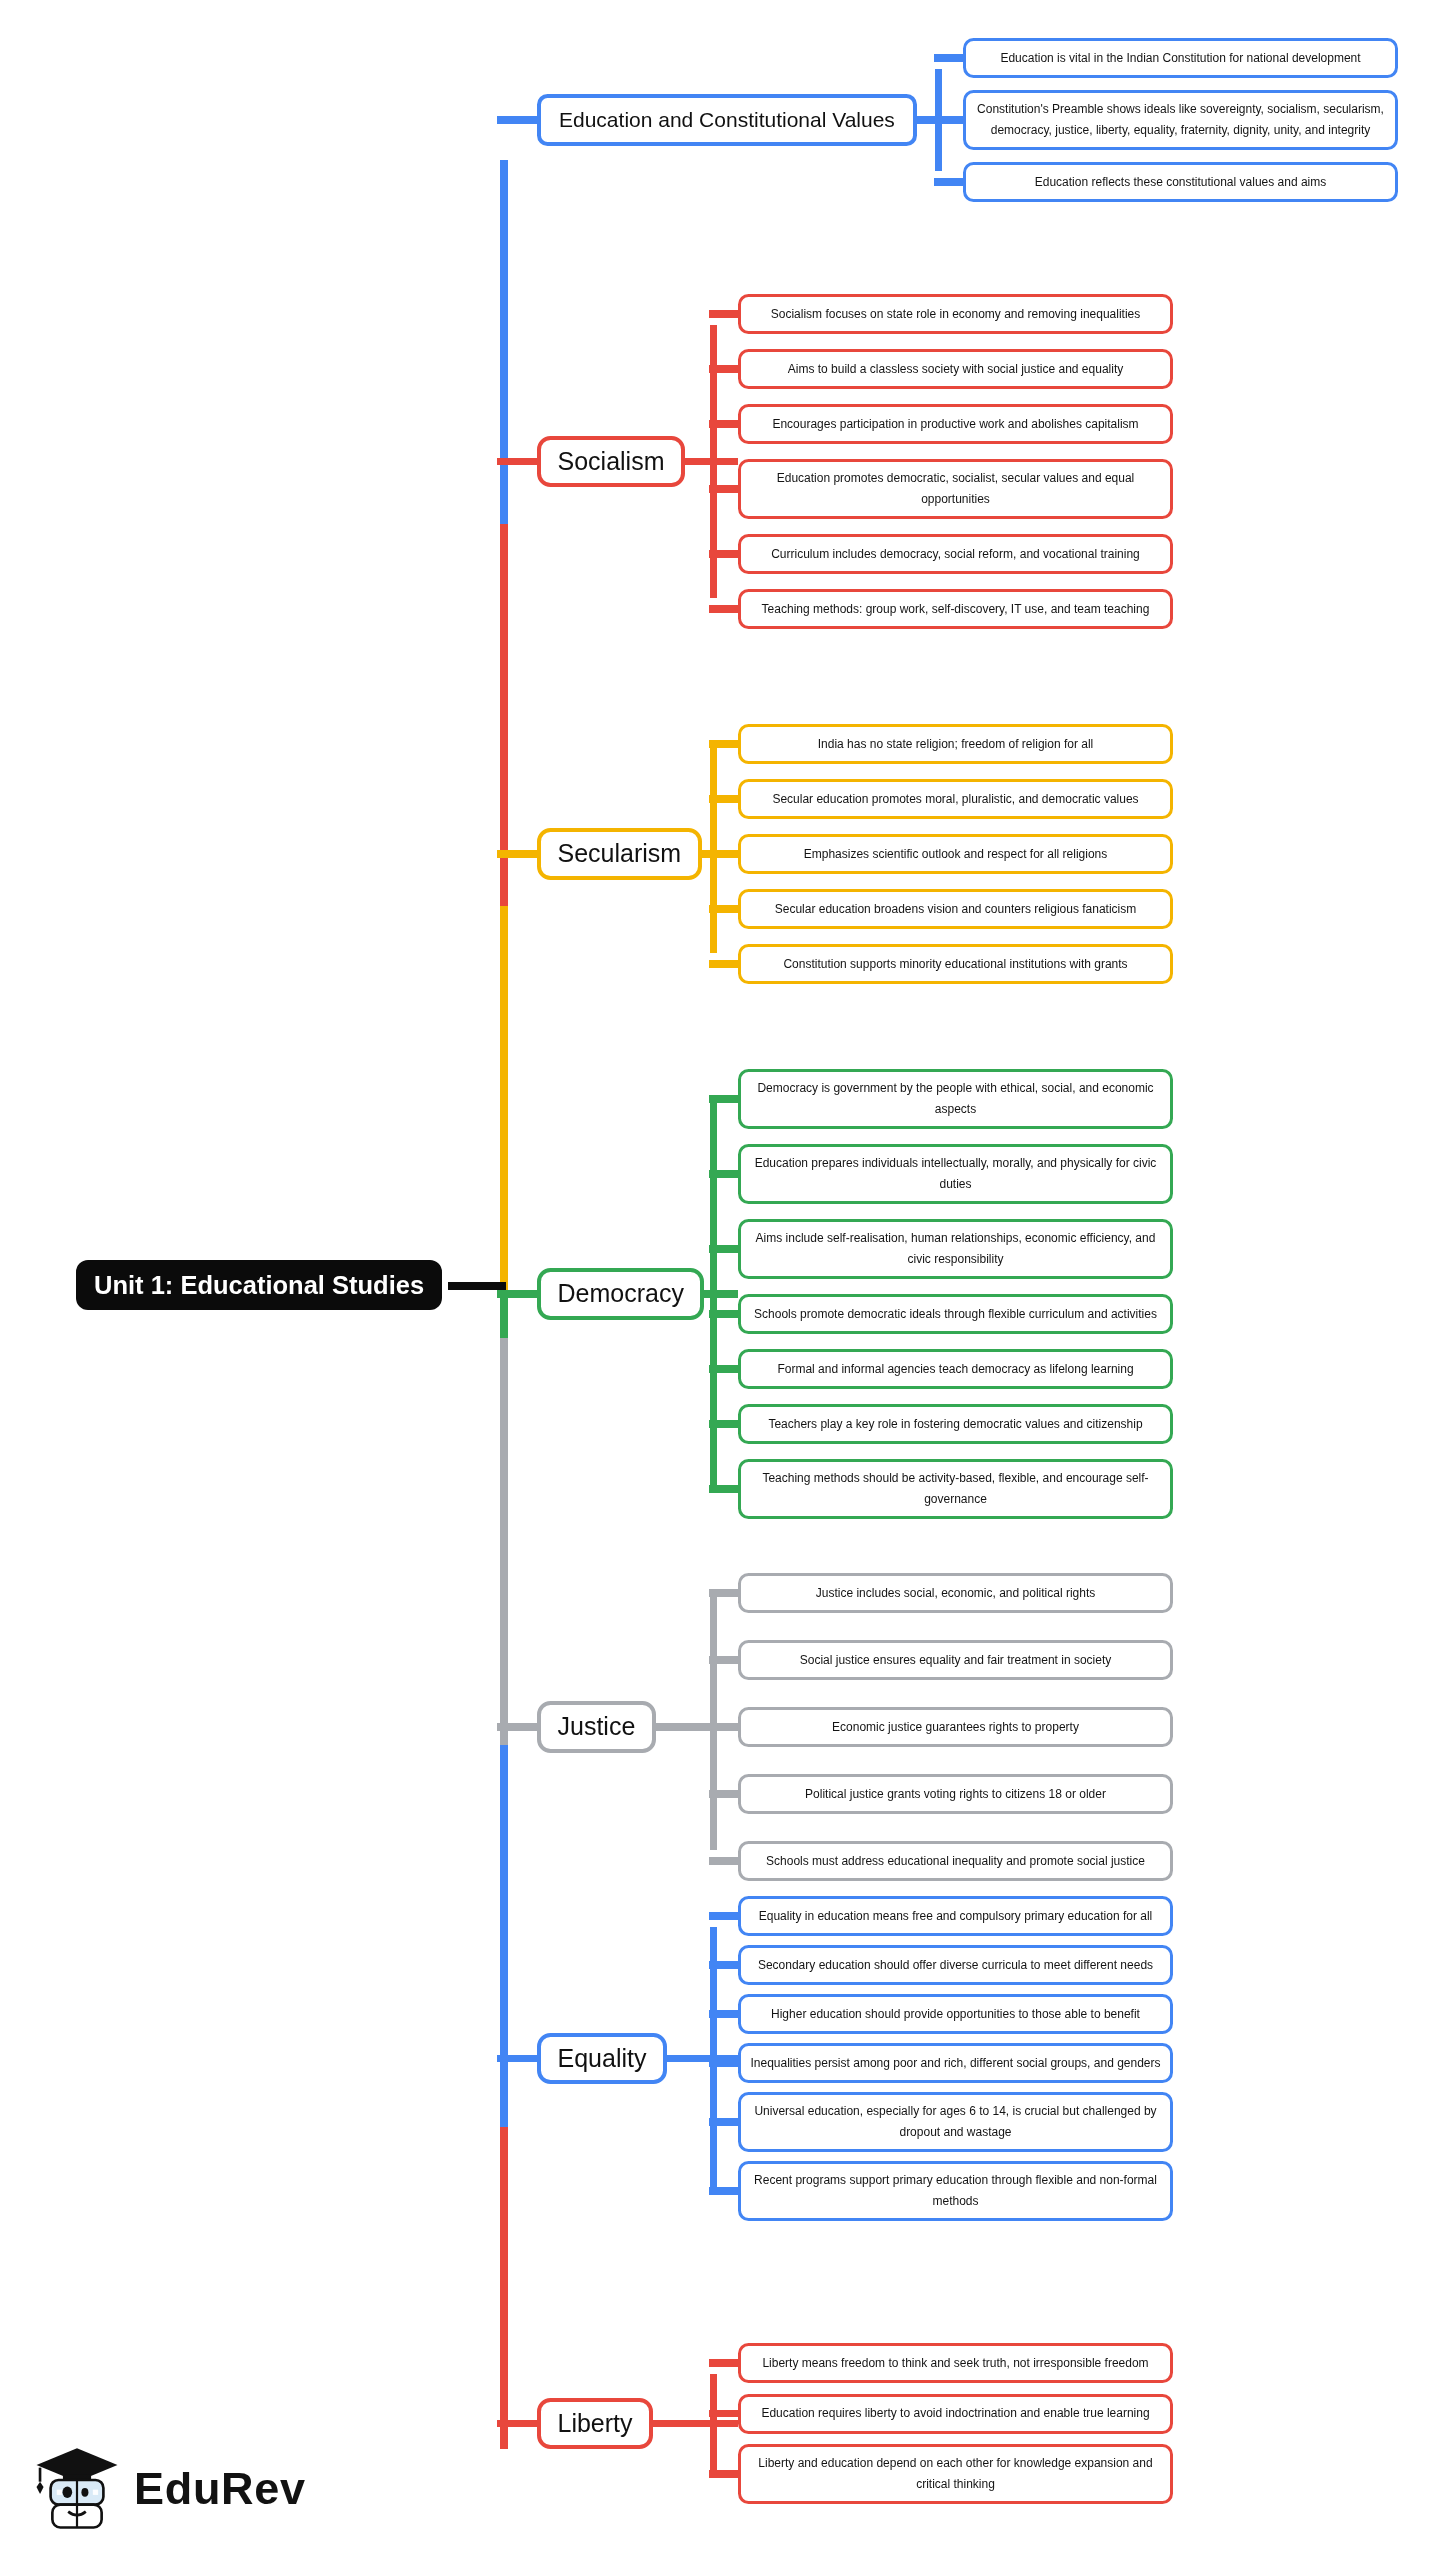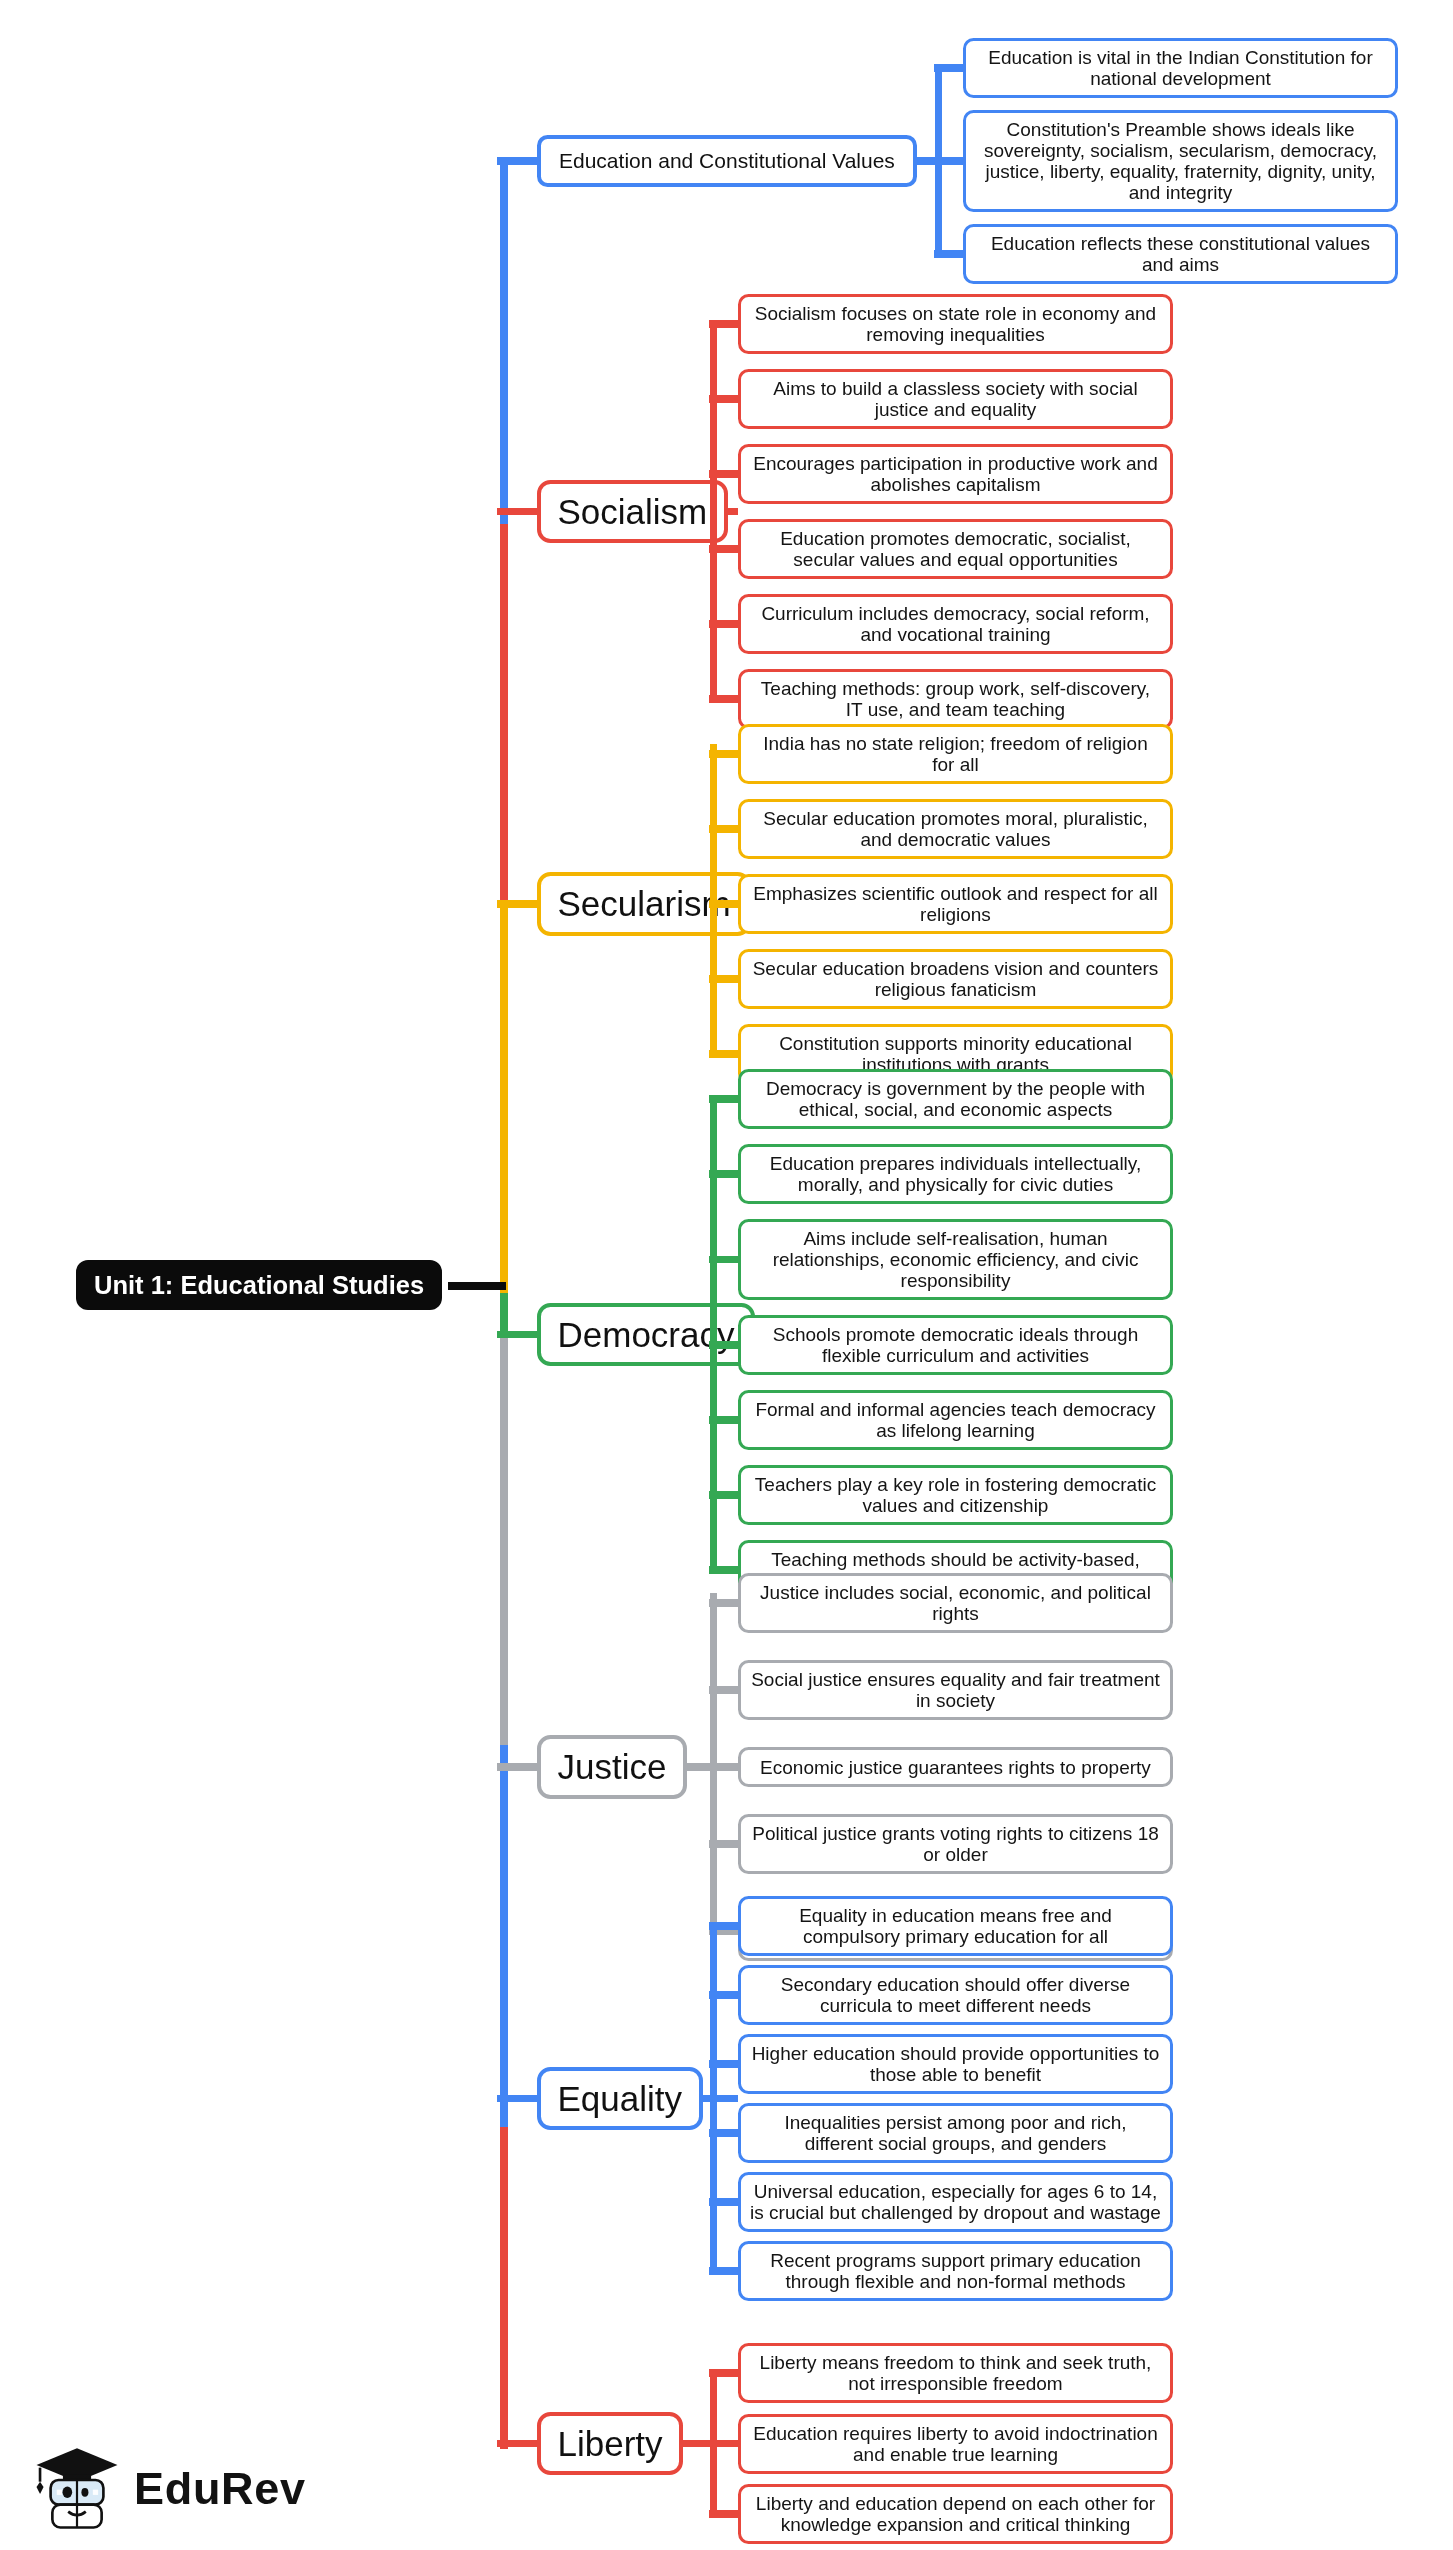--- a/index.html
+++ b/index.html
@@ -18,21 +18,21 @@
   .cluster { position:absolute; left:497px; display:flex; align-items:center; }
   .label-zone { display:flex; align-items:center; flex:0 0 auto; }
   .stub-l { width:40px; height:7.5px; background:var(--c); flex:0 0 auto; }
   .line-r { height:7.5px; background:var(--c); flex:1 1 auto; min-width:7.5px; }
   .branch-label {
     flex:0 0 auto;
     background:#ffffff;
     border:4.5px solid var(--c);
     border-radius:13.5px;
     padding:6px 16.5px;
-    font-size:35px; line-height:1.25; color:#111;
+    font-size:25px; line-height:1.25; color:#111;
     white-space:nowrap;
   }
   .label-large {
     white-space:normal;
     text-align:center;
     font-size:21px;
     max-width:352px;
     border-radius:10.5px;
     padding:9px 18px;
   }
@@ -44,21 +44,21 @@
     top:var(--sub-top); bottom:var(--sub-bot);
     background:var(--c);
   }
   .leaf {
     position:relative; box-sizing:border-box;
     width:435px; min-height:40px;
     background:#ffffff;
     border:3.7px solid var(--c);
     border-radius:10.5px;
     padding:6px 9px;
-    font-size:19px; line-height:21px; color:#141414;
+    font-size:12px; line-height:21px; color:#141414;
     text-align:center;
     display:flex; align-items:center; justify-content:center;
   }
   .leaf::before {
     content:""; position:absolute; left:-32px; top:calc(50% - 3.7px);
     width:32px; height:7.5px; background:var(--c);
   }
 
   
   .root-stub { position:absolute; left:448px; top:1282px; width:58px; height:7.5px; background:#0b0b0b; }

